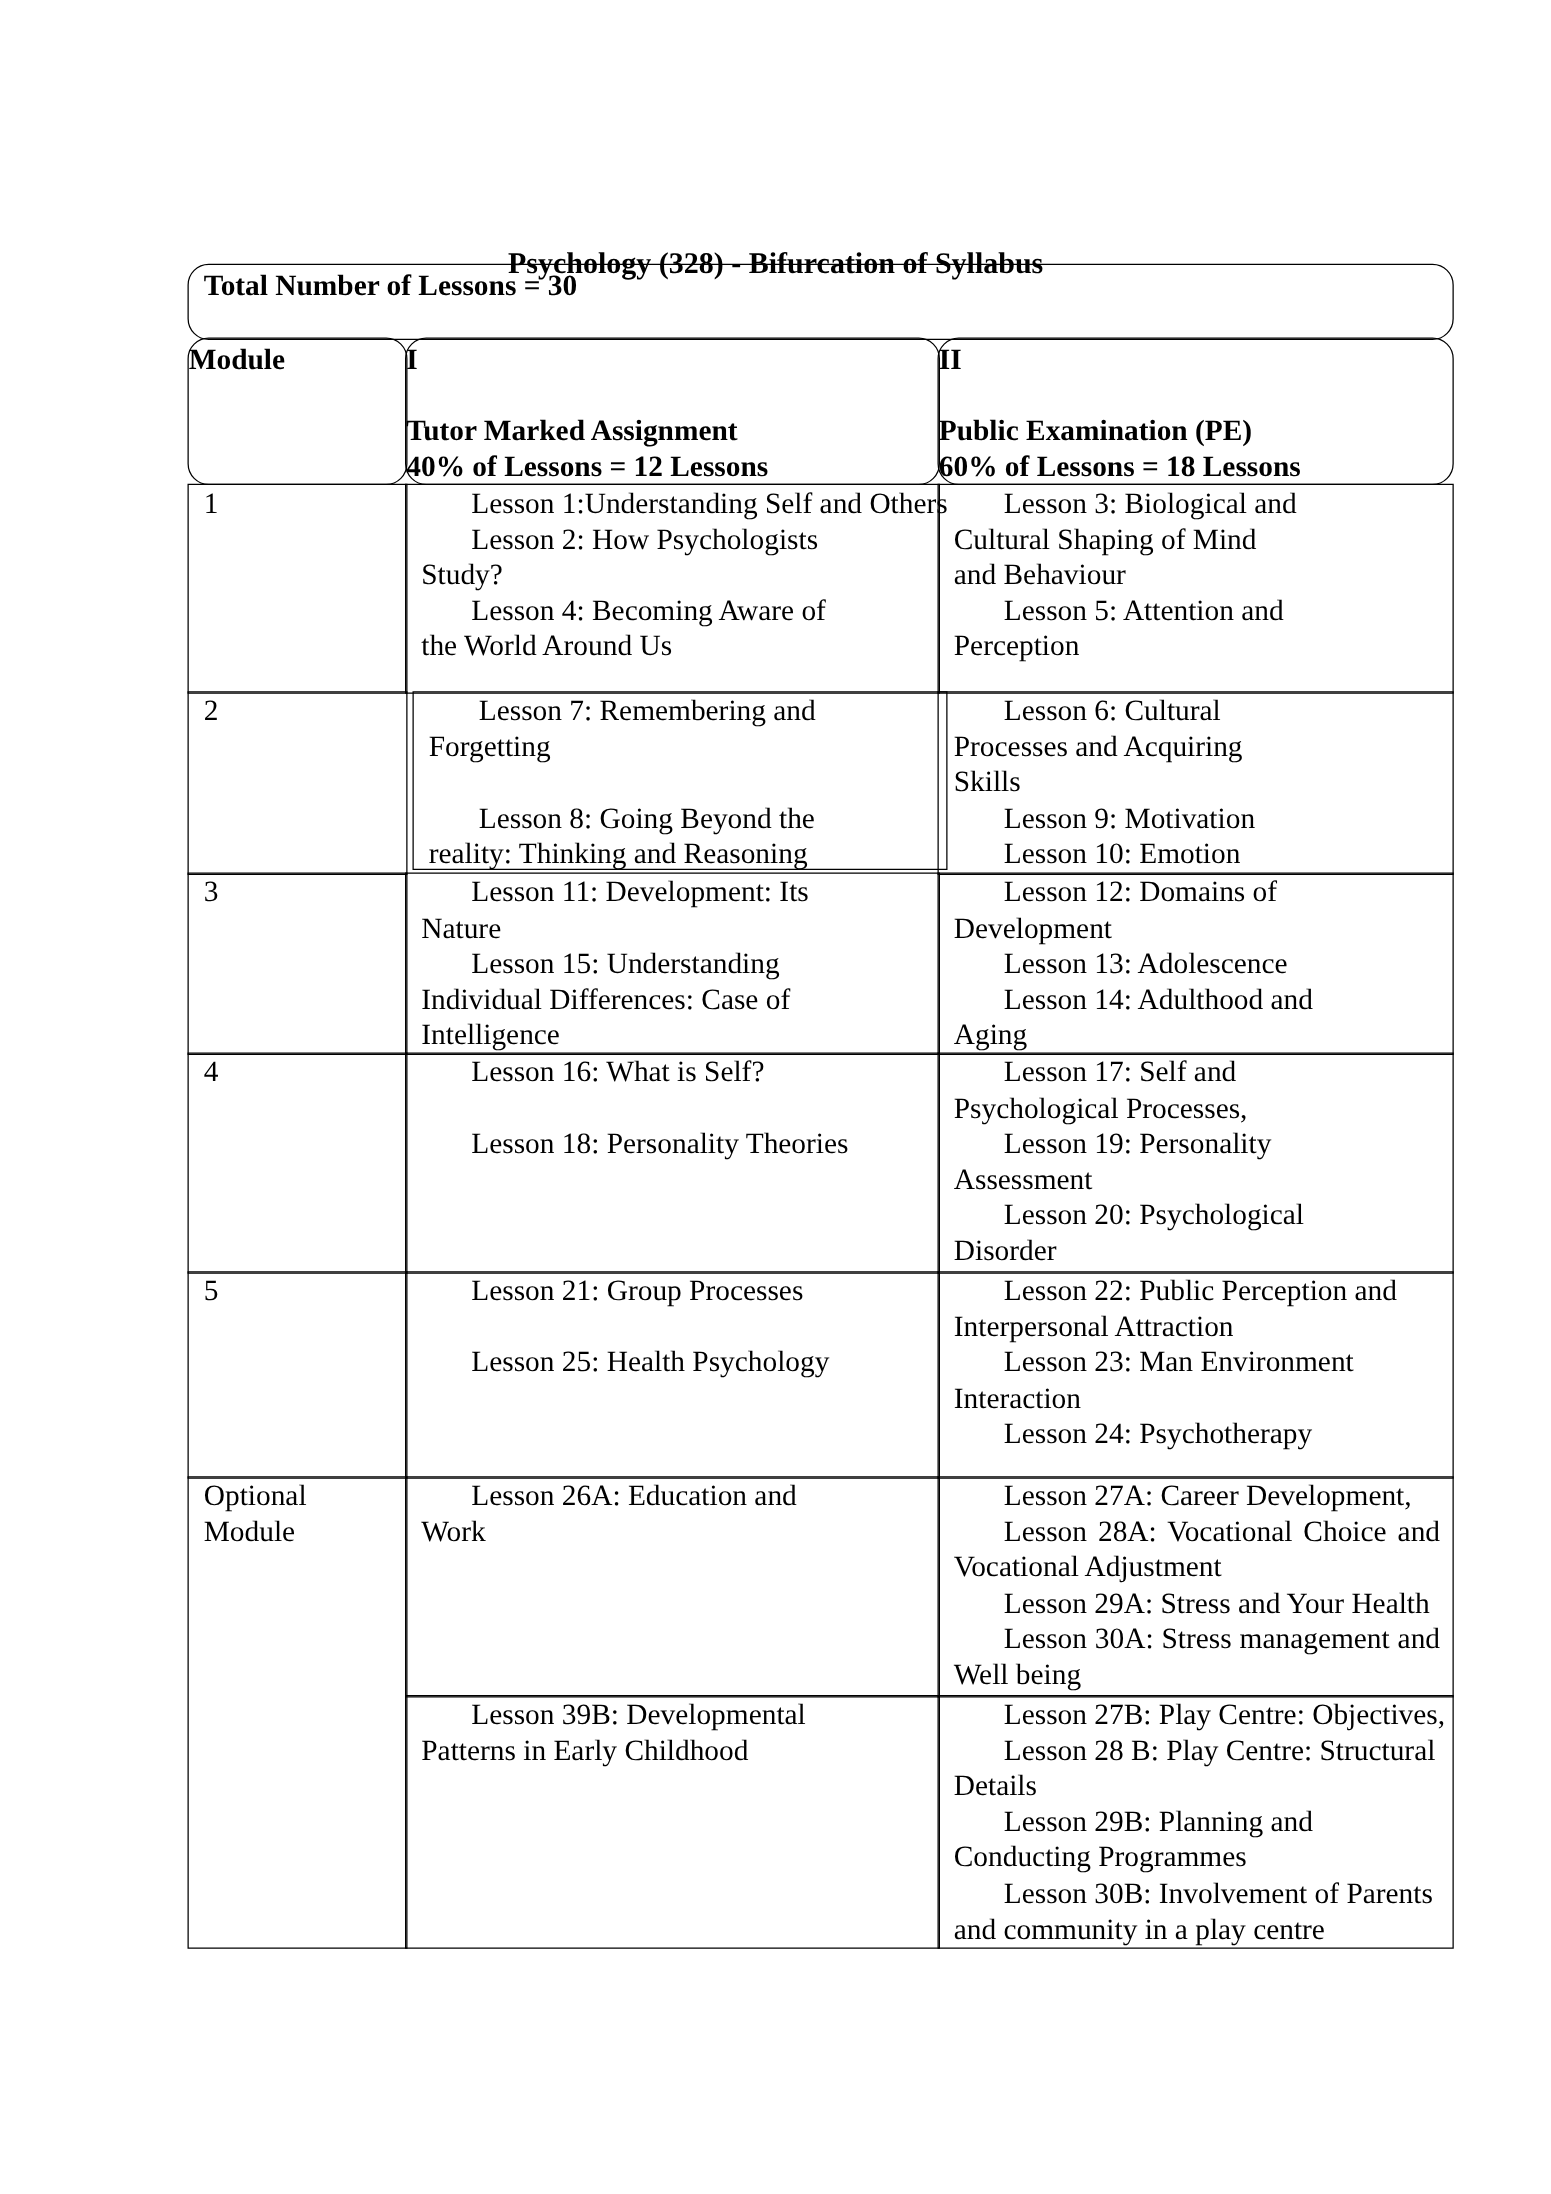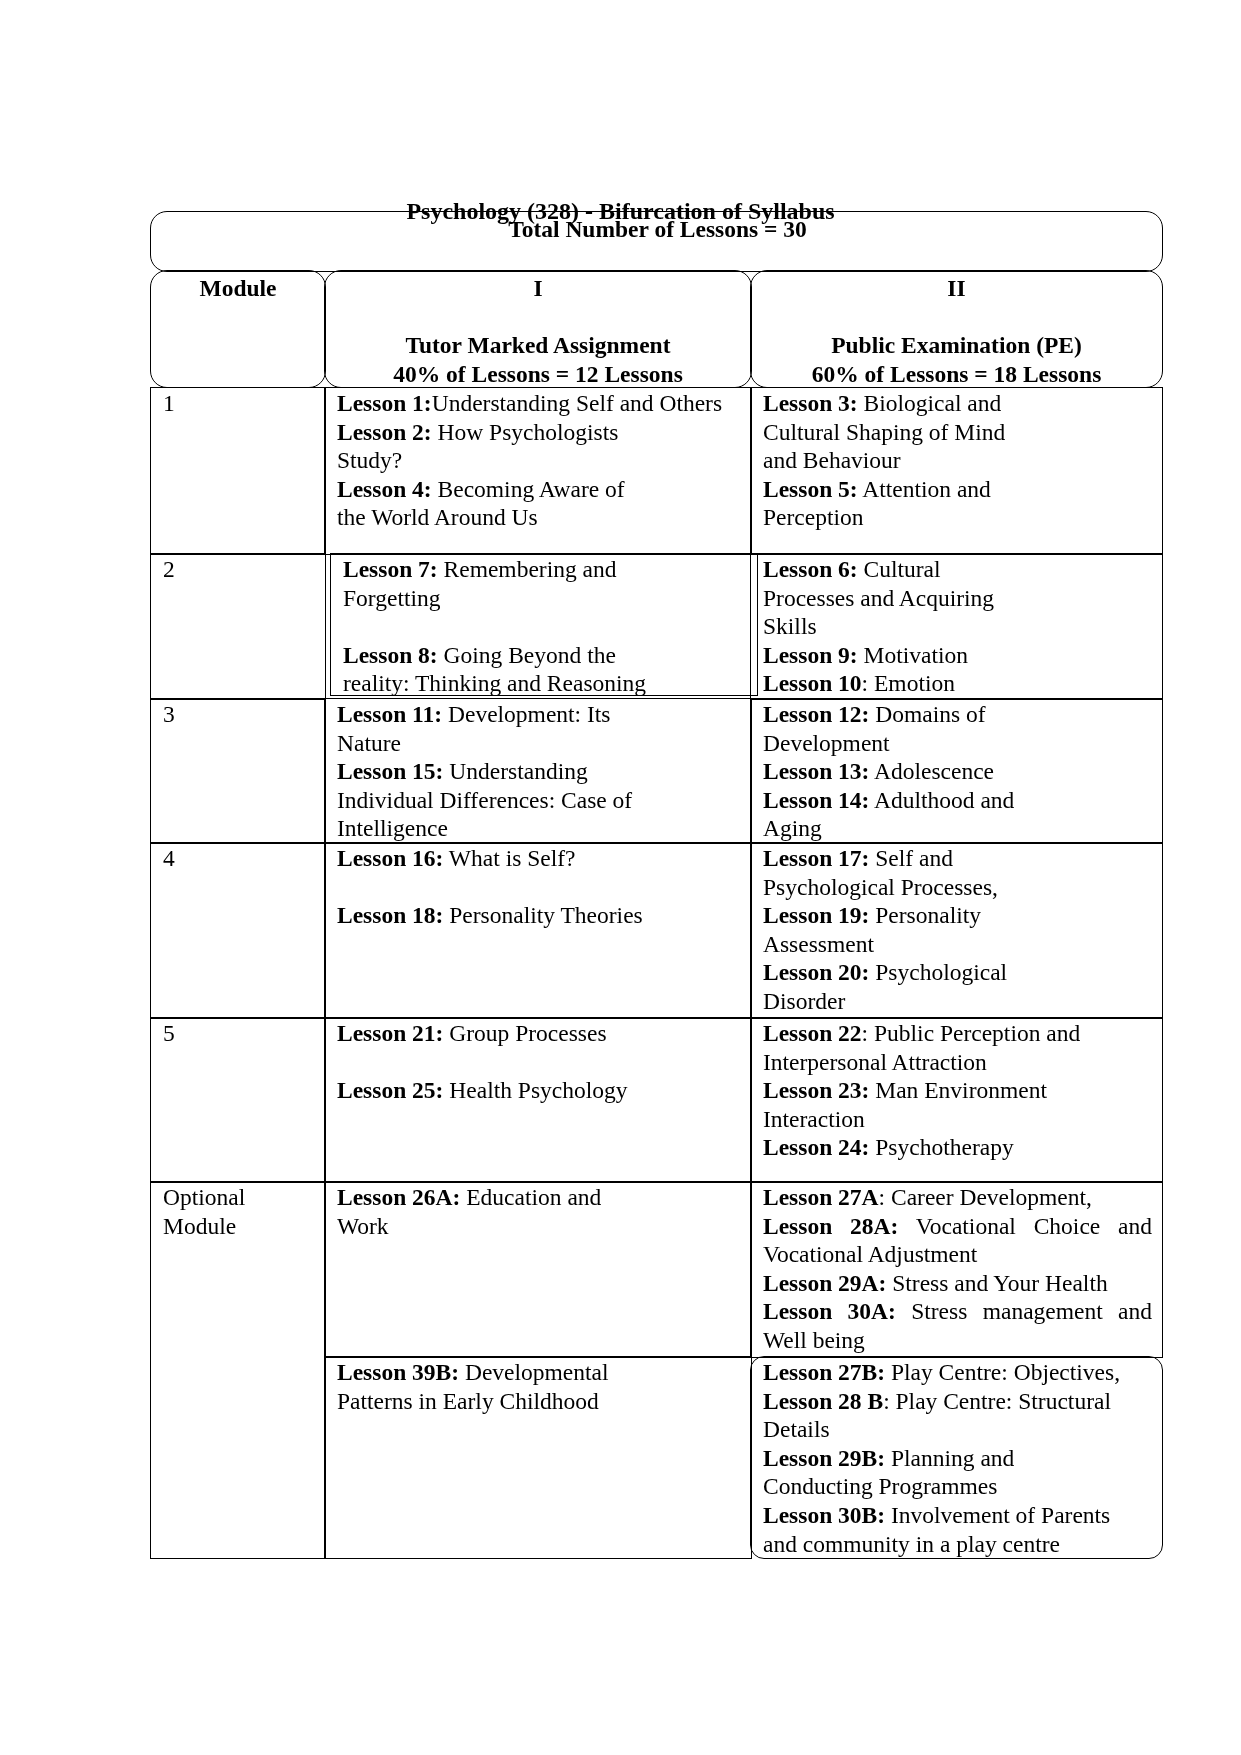--- a/index.html
+++ b/index.html
@@ -3,23 +3,23 @@
 <meta charset="utf-8">
 <style>
   html, body { margin:0; padding:0; background:#ffffff; }
   body { width:1241px; height:1755px; position:relative; overflow:hidden;
          font-family:"Liberation Serif", "DejaVu Serif", serif; color:#000; }
   .title { position:absolute; left:0; width:1241px; top:148px; text-align:center;
            font-weight:bold; font-size:24px; line-height:30px;margin-top:48px; }
   .tbl { position:absolute; left:150px; top:211px; width:1013px; }
   .cell { position:absolute; box-sizing:border-box; border:1.5px solid #000;
           font-size:23.5px; line-height:28.6px; padding:1px 10px 0 12px; }
-  .hdr { text-align:center; font-weight:bold;border-radius:17px; }
+  .hdr { font-weight:bold;border-radius:17px; }
   .line { display:block; white-space:nowrap; }
-  .line b { font-weight:bold; }
+  .line b { font-weight:normal;margin-left:40px; }
   .blank { display:block; height:28.6px; }
   .just { white-space:normal; text-align:justify; text-align-last:left; }
 </style>
 </head>
 <body>
 
 <div class="title">Psychology (328) - Bifurcation of Syllabus</div>
 
 <div class="tbl">
 
@@ -129,21 +129,21 @@
   <div class="cell" id="optA-pe" style="left:600px; top:970px; width:413px; height:177px;">
       <span class="line"><b>Lesson 27A</b><span>: Career Development,</span></span>
       <span class="line just"><b>Lesson 28A:</b><span> Vocational Choice and Vocational Adjustment</span></span>
       <span class="line"><b>Lesson 29A:</b><span> Stress and Your Health</span></span>
       <span class="line just"><b>Lesson 30A:</b><span> Stress management and Well being</span></span>
     </div>
   <div class="cell" id="optB-tma" style="left:174px; top:1145px; width:428px; height:203px;">
       <span class="line"><b>Lesson 39B:</b><span> Developmental</span></span>
       <span class="line"><span>Patterns in Early Childhood</span></span>
     </div>
-  <div class="cell" id="optB-pe" style="left:600px; top:1145px; width:413px; height:203px;border-radius:14px;">
+  <div class="cell" id="optB-pe" style="left:600px; top:1145px; width:413px; height:203px;">
       <span class="line"><b>Lesson 27B:</b><span> Play Centre: Objectives,</span></span>
       <span class="line"><b>Lesson 28 B</b><span>: Play Centre: Structural</span></span>
       <span class="line"><span>Details</span></span>
       <span class="line"><b>Lesson 29B:</b><span> Planning and</span></span>
       <span class="line"><span>Conducting Programmes</span></span>
       <span class="line"><b>Lesson 30B:</b><span> Involvement of Parents</span></span>
       <span class="line"><span>and community in a  play centre</span></span>
     </div>
 </div>
 

